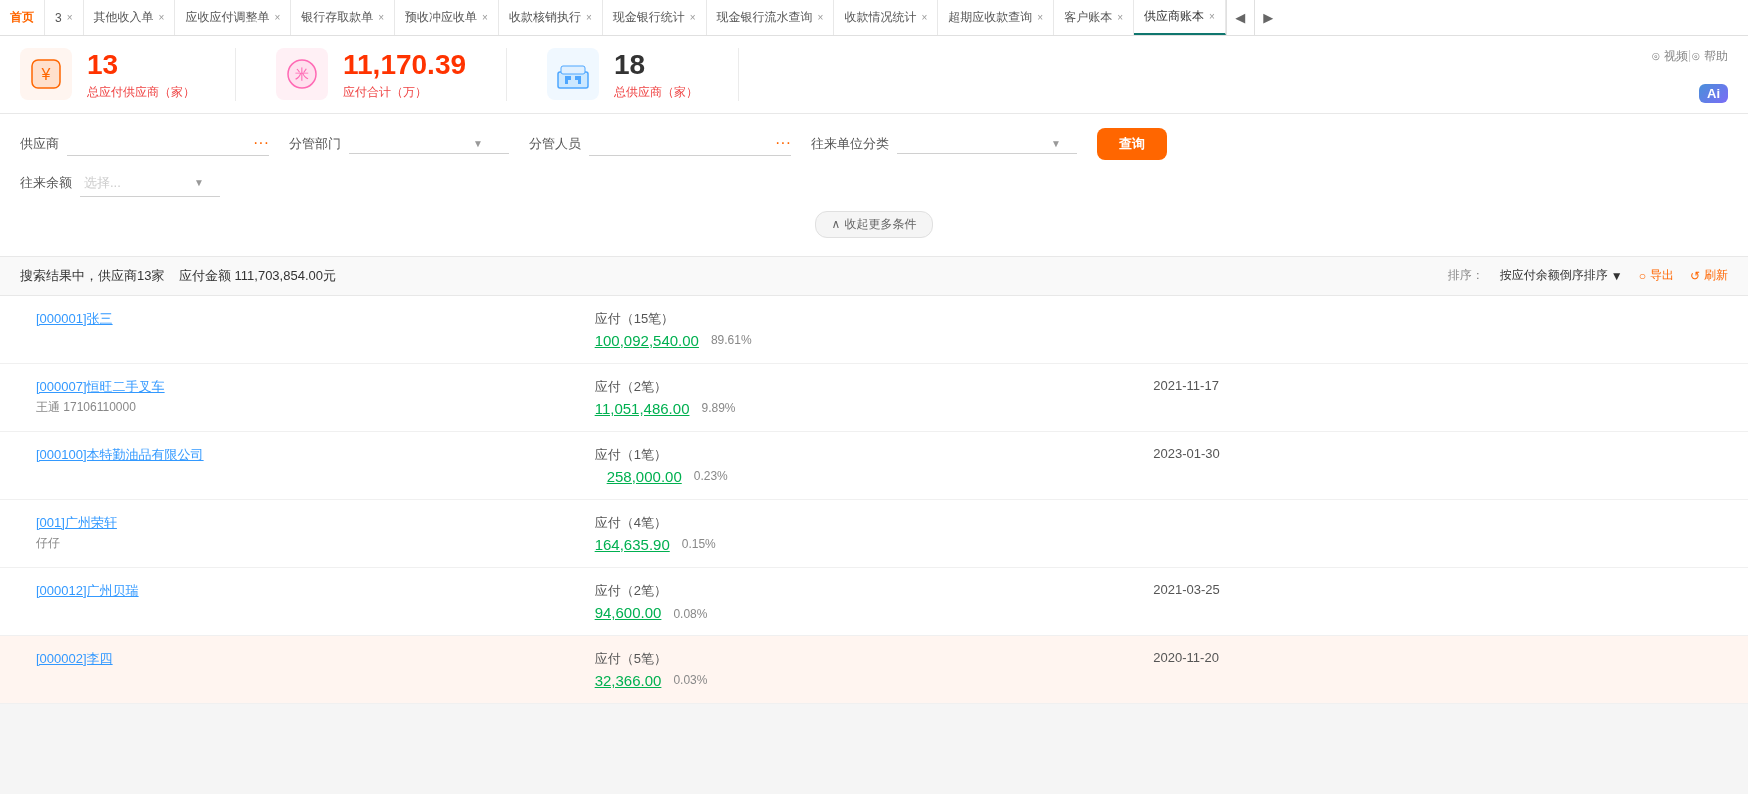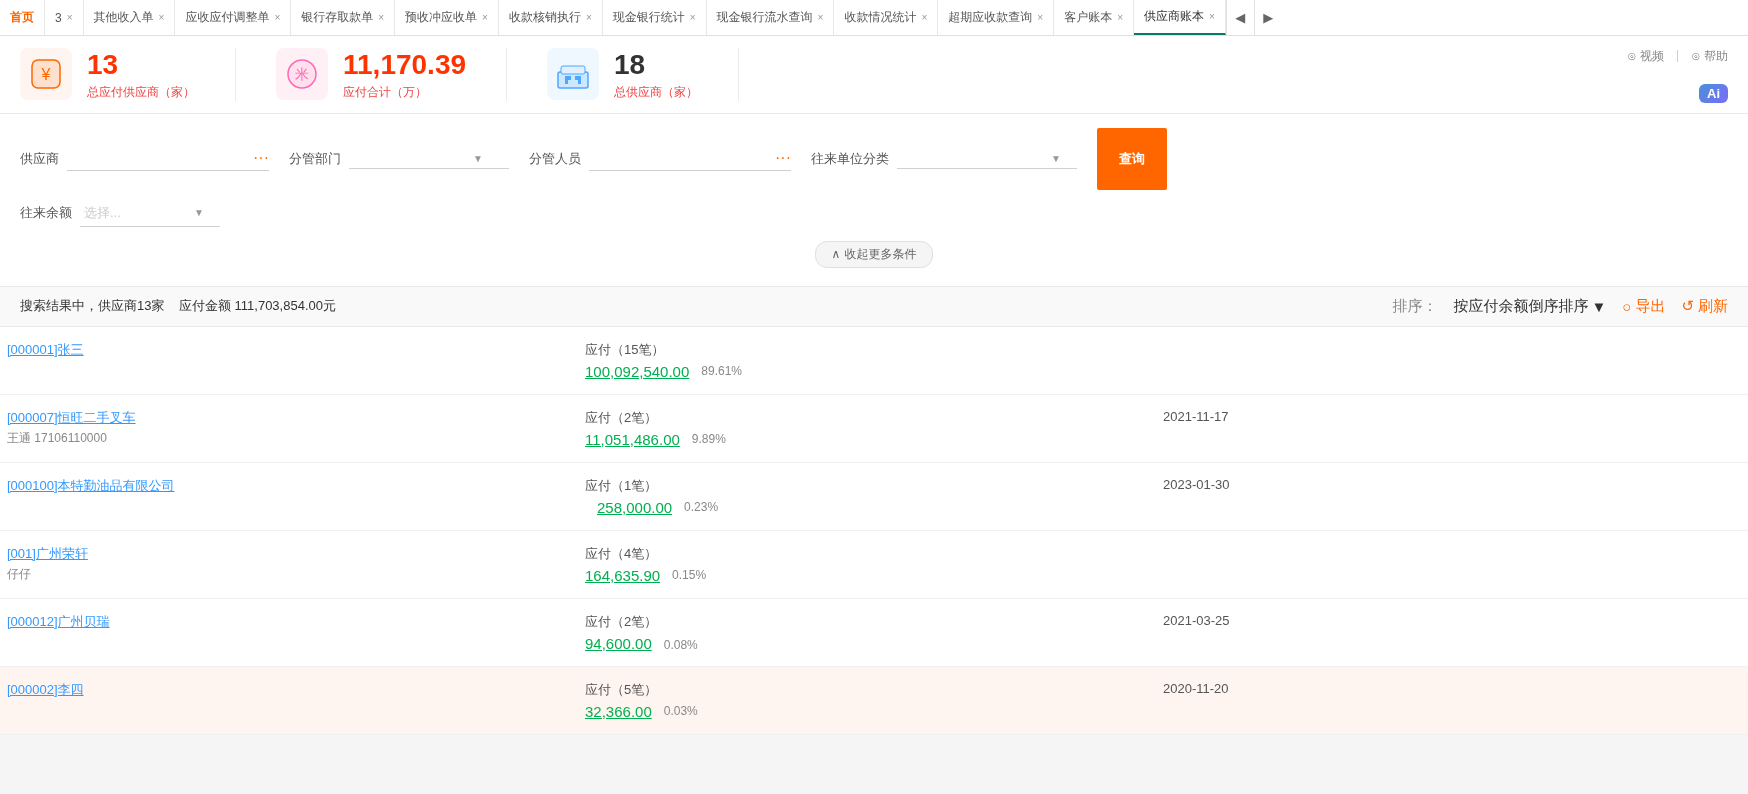--- a/index.html
+++ b/index.html
@@ -32,68 +32,68 @@
     .stat-item:last-child { border-right: none; }
     .stat-icon {
       width: 52px; height: 52px; display: flex; align-items: center; justify-content: center;
       border-radius: 8px; font-size: 28px;
     }
     .stat-icon.orange { background: #fff5f0; color: #ff6600; }
     .stat-icon.pink { background: #fff0f5; color: #ff69b4; }
     .stat-icon.blue { background: #f0f8ff; color: #4da6ff; }
     .stat-text .number { font-size: 28px; font-weight: bold; color: #ff3300; line-height: 1.2; }
     .stat-text .label { font-size: 12px; color: #ef4444; margin-top: 2px; }
-    .stats-help { position: absolute; right: 20px; top: 12px; font-size: 12px; color: #888; display: flex; gap: 12px; }
+    .stats-help { position: absolute; right: 20px; top: 12px; font-size: 12px; color: #888; display: flex; gap: 0; }
     .stats-help span { cursor: pointer; }
 
     
     .filter-bar {
       background: #fff; padding: 14px 20px; border-bottom: 1px solid #e8e8e8;
     }
     .filter-row { display: flex; align-items: center; gap: 20px; margin-bottom: 10px; flex-wrap: wrap; }
     .filter-group { display: flex; align-items: center; gap: 8px; }
     .filter-label { font-size: 13px; color: #555; white-space: nowrap; }
     .filter-input {
       border: none; border-bottom: 1px solid #d0d0d0; padding: 4px 8px; min-width: 160px;
       font-size: 13px; color: #333; outline: none; background: transparent;
     }
     .filter-input::placeholder { color: #ccc; }
     .filter-dots { color: #ff6600; font-size: 16px; cursor: pointer; margin-left: 2px; }
     .search-btn {
-      background: #ff6600; color: #fff; border: none; padding: 22px 22px;
-      border-radius: 2px; cursor: pointer; font-size: 13px; font-weight: bold; text-align: center;
+      background: #ff6600; color: #fff; border: none; padding: 7px 22px;
+      border-radius: 8px; cursor: pointer; font-size: 13px; font-weight: bold; text-align: center;
     }
     .collapse-btn {
       display: flex; align-items: center; justify-content: center; gap: 4px;
       margin: 4px auto; padding: 4px 16px; background: #f5f5f5; border: 1px solid #e0e0e0;
       border-radius: 12px; cursor: pointer; font-size: 12px; color: #666; width: fit-content;
     }
 
     
     .results-bar {
       display: flex; align-items: center; justify-content: space-between;
       padding: 10px 20px; background: #f9f9f9; border-bottom: 1px solid #e8e8e8;
     }
     .results-text { font-size: 13px; color: #555; }
     .results-text span { color: #333; font-weight: 500; }
-    .results-actions { display: flex; align-items: center; gap: 16px; font-size: 15px; color: #555; }
+    .results-actions { display: flex; align-items: center; gap: 16px; font-size: 12px; color: #555; }
     .results-actions .sort-label { color: #888; }
     .results-actions .sort-value { color: #333; cursor: pointer; display: flex; align-items: center; gap: 3px; }
     .action-btn { display: flex; align-items: center; gap: 4px; cursor: pointer; color: #ff6600; }
 
     
     .table-container { background: #fff; }
     .table-header {
       display: grid; grid-template-columns: 1fr 1fr 1fr;
       padding: 10px 20px; border-bottom: 2px solid #e8e8e8;
       font-size: 13px; color: #666; font-weight: 500;
     }
     .table-row {
       display: grid; grid-template-columns: 1fr 1fr 1fr;
-      padding: 14px 7px; border-bottom: 1px solid #f0f0f0;
+      padding: 14px 36px; border-bottom: 1px solid #f0f0f0;
       align-items: start;
     }
     .table-row.highlighted { background: #fff5f0; }
     .supplier-link { color: #3399ff; text-decoration: underline; cursor: pointer; font-size: 13px; }
     .supplier-sub { font-size: 12px; color: #888; margin-top: 3px; }
     .trans-label { font-size: 13px; color: #555; margin-bottom: 4px; }
     .trans-amount { font-size: 15px; color: #00b050; font-weight: 500; text-decoration: underline; cursor: pointer; }
     .trans-percent { font-size: 12px; color: #888; margin-left: 12px; }
     .last-pay { font-size: 13px; color: #555; }
 

